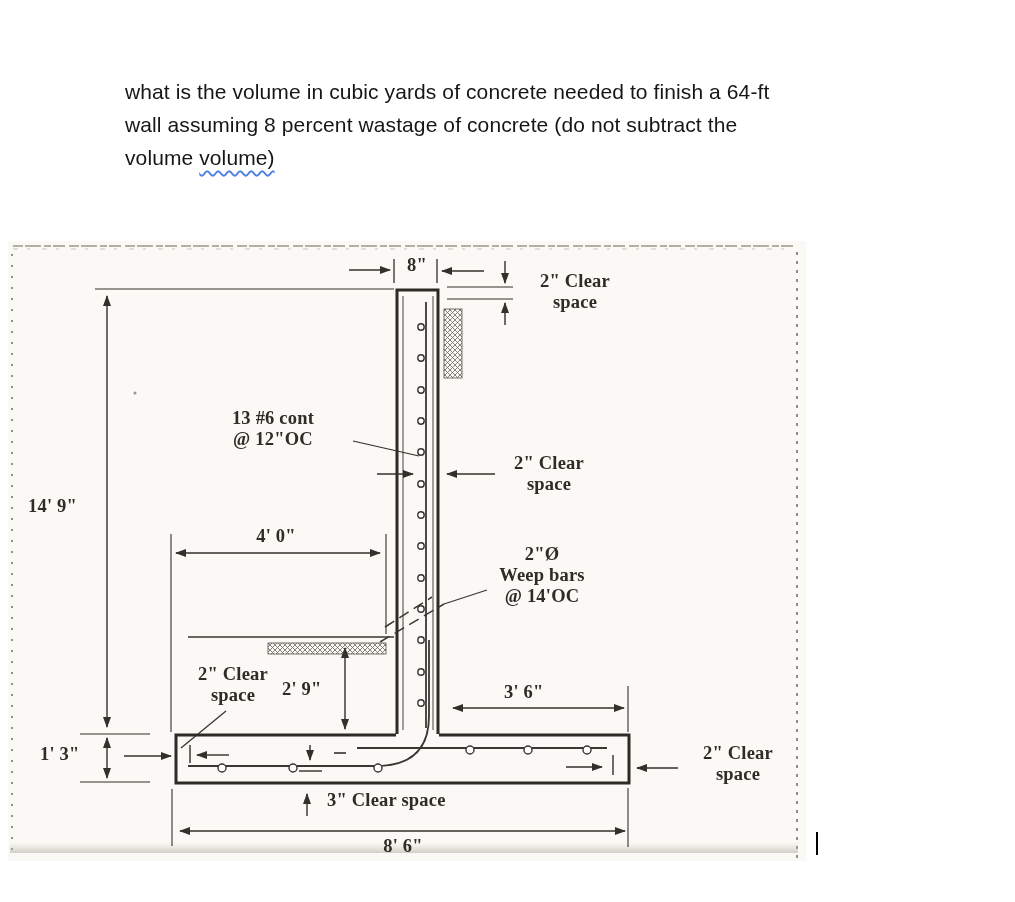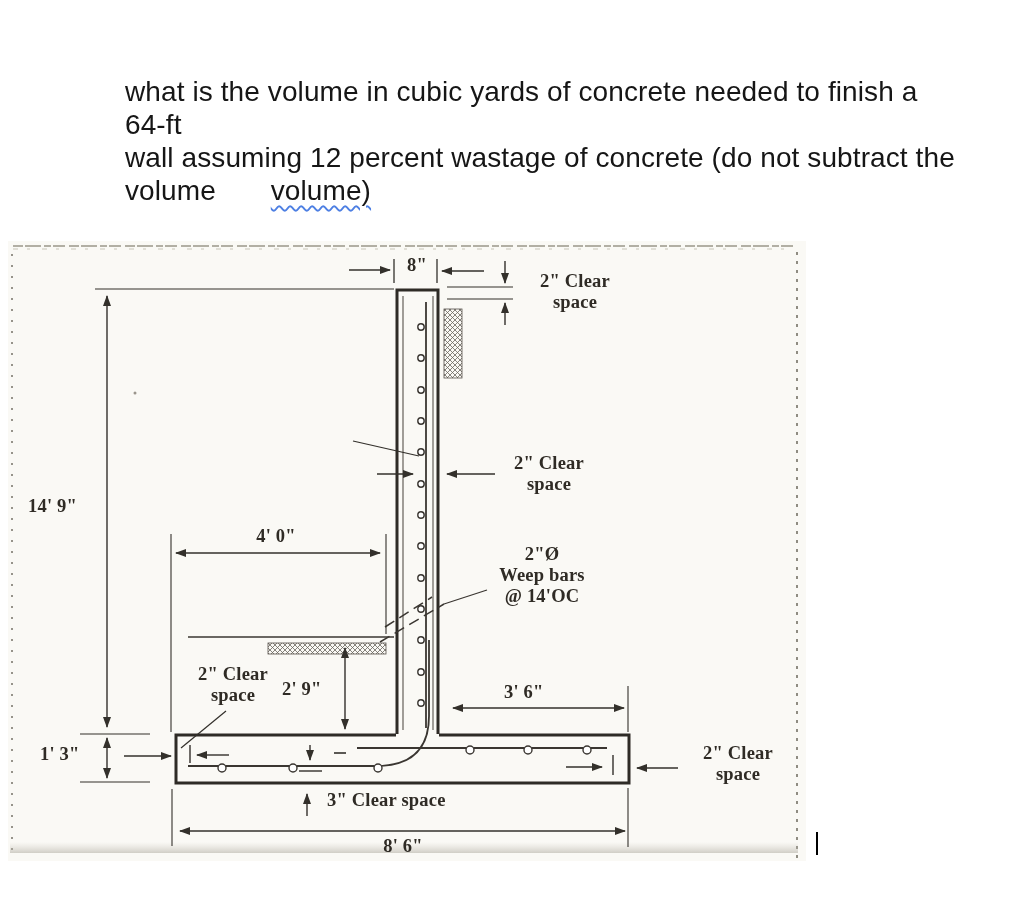--- a/index.html
+++ b/index.html
@@ -4,26 +4,26 @@
 <style>
   html,body{margin:0;padding:0;}
   body{
     width:1015px;height:902px;background:#ffffff;position:relative;overflow:hidden;
     font-family:"Liberation Sans",sans-serif;
   }
   .stage{position:absolute;inset:0;}
   
   .question{
     position:absolute;left:125px;top:75px;width:830px;
-    font-size:28px;line-height:33px;color:#161616;letter-spacing:.1px;
+    font-size:21px;line-height:33px;color:#161616;letter-spacing:.1px;
   }
   .wavy{
     text-decoration-line:underline;text-decoration-style:wavy;
     text-decoration-color:var(--wavy,#4d7fe3);
-    text-decoration-thickness:1.5px;text-underline-offset:5px;margin-left:47px;
+    text-decoration-thickness:1.5px;text-underline-offset:5px;
   }
   
   .scanbg{
     position:absolute;left:8px;top:241px;width:798px;height:620px;
     background:#faf9f5;
   }
   svg.art{position:absolute;left:0;top:0;pointer-events:none;}
   
   .dlbl{
     position:absolute;
@@ -34,21 +34,21 @@
   .tc{text-align:center;}
   .caret{position:absolute;left:816px;top:832px;width:2px;height:23px;background:#000;}
 </style>
 </head>
 <body>
 
 <div class="stage">
 
   <div class="question">
     <div>what is the volume in cubic yards of concrete needed to finish a 64-ft</div>
-    <div>wall assuming 12 percent wastage of concrete (do not subtract the</div>
+    <div>wall assuming 8 percent wastage of concrete (do not subtract the</div>
     <div><span>volume </span><span class="wavy">volume)</span></div>
   </div>
 
   <div class="scanbg"></div>
 
   <svg class="art" width="1015" height="902" viewBox="0 0 1015 902">
     <defs>
       <marker id="ah" markerUnits="userSpaceOnUse" markerWidth="12" markerHeight="10" refX="10" refY="4" orient="auto-start-reverse">
         <path d="M0,0 L11,4 L0,8 Z" fill="#33302b"></path>
       </marker>
@@ -175,20 +175,24 @@
   </svg>
 
   <div class="dlbl tc" style="left:398px;top:255px;width:38px">8"</div>
 
   <div class="dlbl tc" style="left:517px;top:271px;width:116px">
     <div>2" Clear</div>
     <div>space</div>
   </div>
 
 
+  <div class="dlbl tc" style="left:204px;top:408px;width:138px">
+    <div>13 #6 cont</div>
+    <div>@ 12"OC</div>
+  </div>
 
   <div class="dlbl tc" style="left:494px;top:453px;width:110px">
     <div>2" Clear</div>
     <div>space</div>
   </div>
 
   <div class="dlbl" style="left:28px;top:496px">14' 9"</div>
 
   <div class="dlbl tc" style="left:238px;top:526px;width:76px">4' 0"</div>
 

